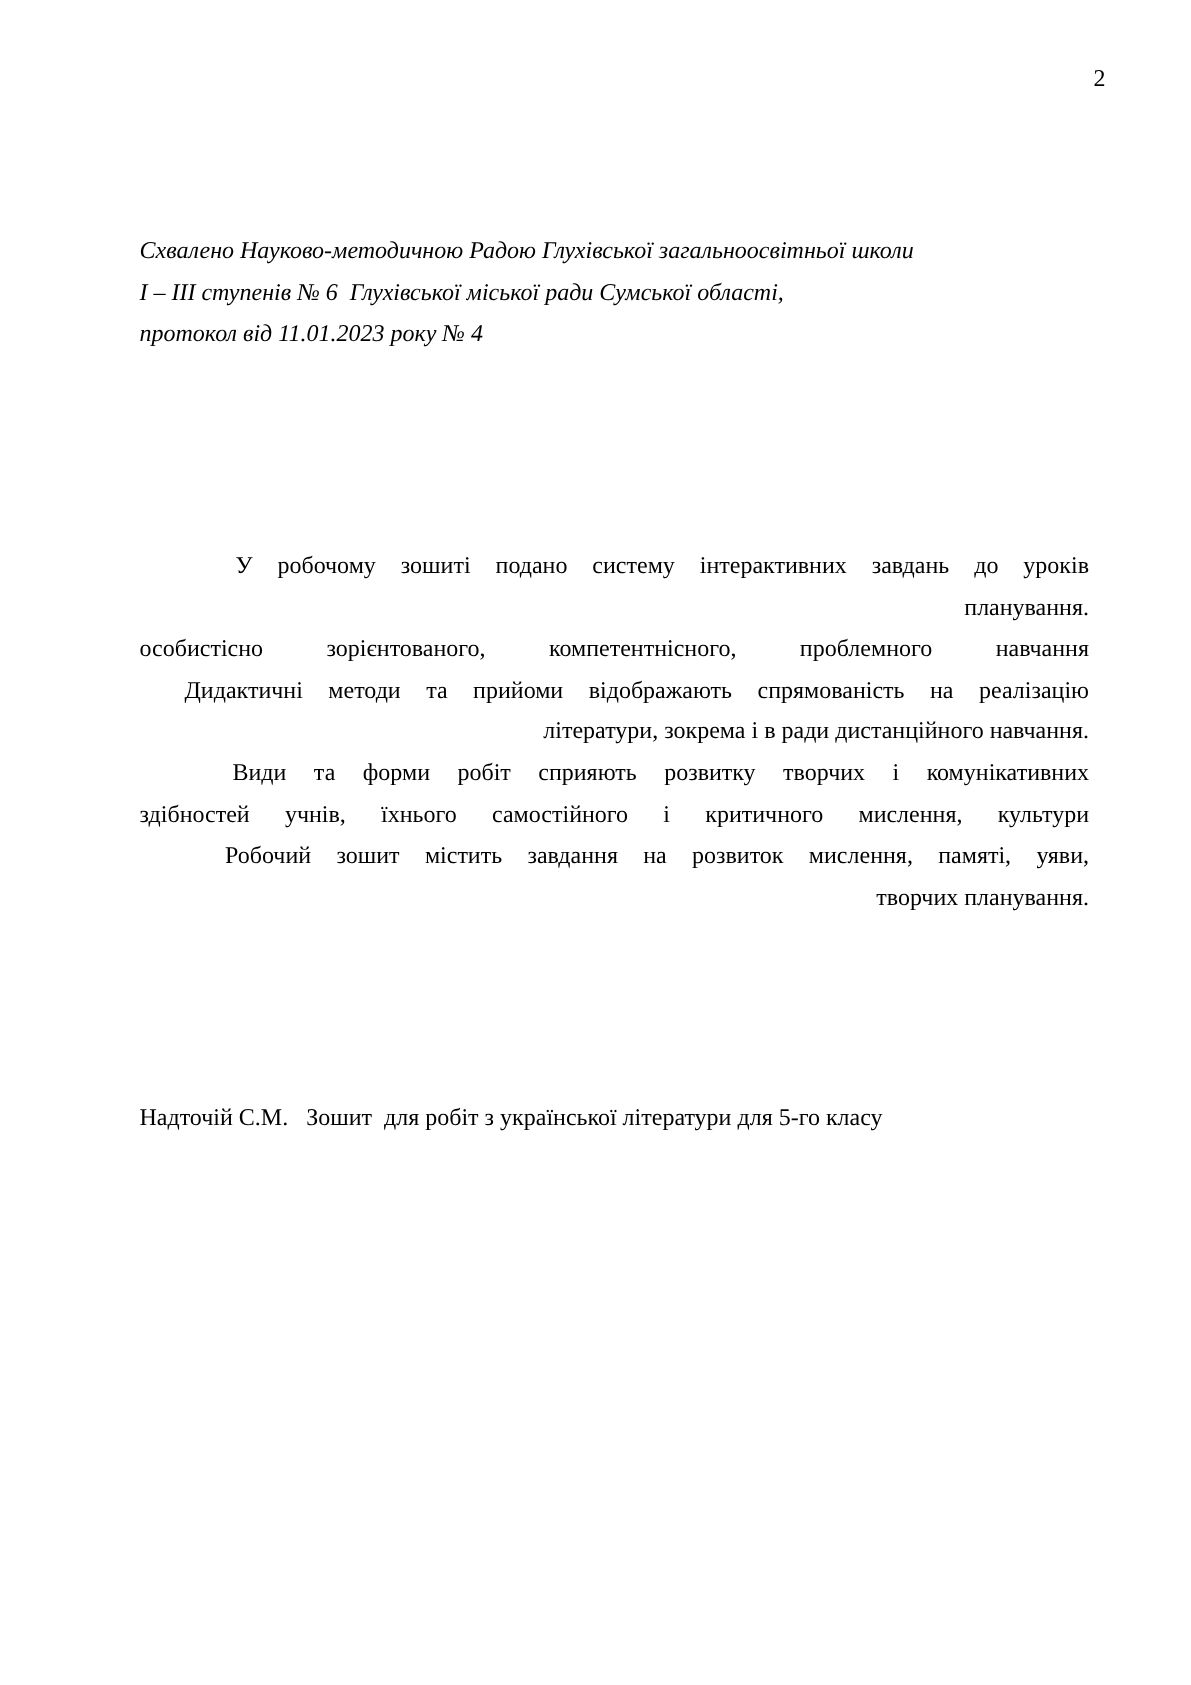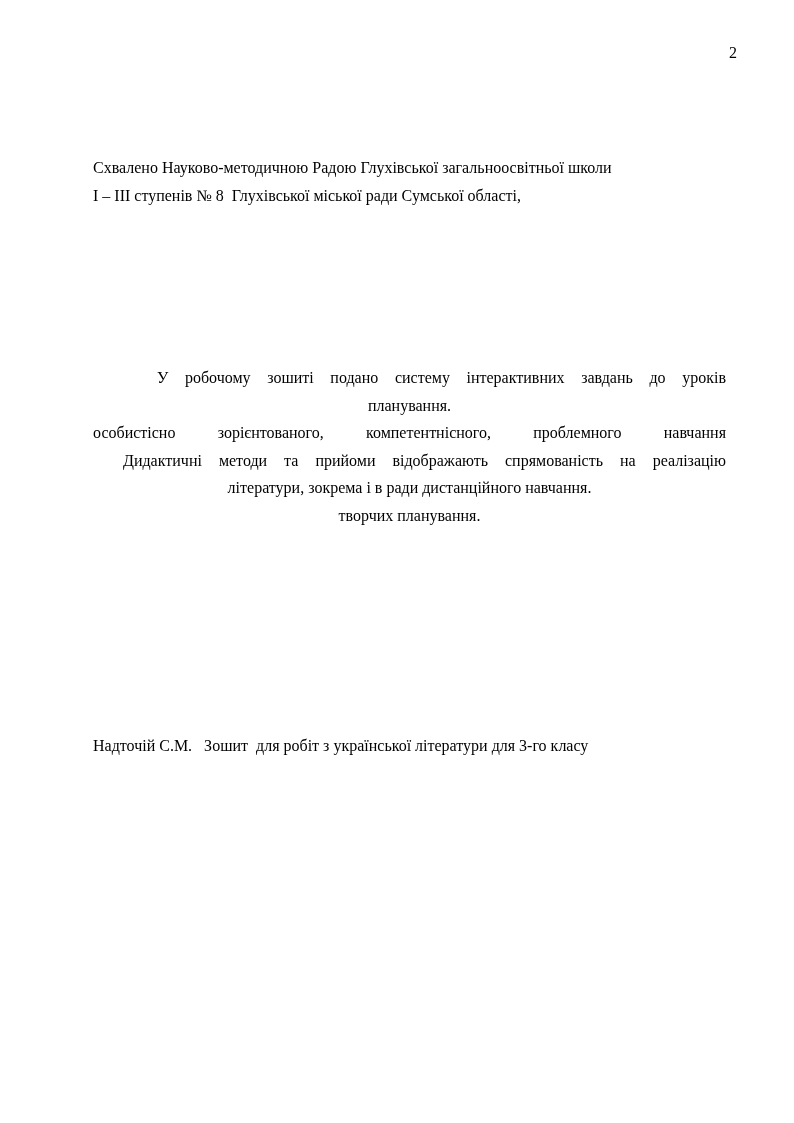--- a/index.html
+++ b/index.html
@@ -22,34 +22,34 @@
     line-height: 28px;
     text-align: right;
   }
   .approval-block {
     position: absolute;
     top: 154px;
     left: 93px;
     right: 57px;
     line-height: 27.6px;
   }
-  .approval-block .line { white-space: pre-wrap; }
+  .approval-block .line { white-space: pre-wrap; font-style: italic; }
   .body-block {
     position: absolute;
     top: 364px;
     left: 93px;
     right: 68px;
     line-height: 27.6px;
   }
   .jline {
     text-align: justify;
     text-align-last: justify;
   }
   .jlast {
-    text-align: center;
+    text-align: right;
     white-space: pre-wrap;
   }
   .ind64 { text-indent: 64px; }
   .ind30 { text-indent: 30px; }
   .ind62 { text-indent: 62px; }
   .ind57 { text-indent: 57px; }
   .signature-line {
     position: absolute;
     top: 732px;
     left: 93px;
@@ -60,40 +60,44 @@
 </style>
 </head>
 <body>
 
 <div class="page">
 
   <div class="page-number">2</div>
 
   <div class="approval-block">
     <div class="line">Схвалено Науково-методичною Радою Глухівської загальноосвітньої школи</div>
-    <div class="line">І – ІІІ ступенів № 8  Глухівської міської ради Сумської області,</div>
+    <div class="line">І – ІІІ ступенів № 6  Глухівської міської ради Сумської області,</div>
+    <div class="line">протокол від 11.01.2023 року № 4</div>
   </div>
 
   <div class="body-block">
 
     <div>
       <div class="jline ind64">У робочому зошиті подано систему інтерактивних завдань до уроків</div>
       <div class="jlast">планування.</div>
     </div>
 
     <div>
       <div class="jline">особистісно зорієнтованого, компетентнісного, проблемного навчання</div>
       <div class="jline ind30">Дидактичні методи та прийоми відображають спрямованість на реалізацію</div>
       <div class="jlast">літератури, зокрема і в ради дистанційного навчання.</div>
     </div>
 
     <div>
+      <div class="jline ind62">Види та форми робіт сприяють розвитку творчих і комунікативних</div>
+      <div class="jline">здібностей учнів, їхнього самостійного і критичного мислення, культури</div>
     </div>
 
     <div>
+      <div class="jline ind57">Робочий зошит містить завдання на розвиток мислення, памяті, уяви,</div>
       <div class="jlast">творчих планування.</div>
     </div>
 
   </div>
 
-  <div class="signature-line">Надточій С.М.   Зошит  для робіт з української літератури для 3-го класу</div>
+  <div class="signature-line">Надточій С.М.   Зошит  для робіт з української літератури для 5-го класу</div>
 
 </div>
 
 </body></html>

